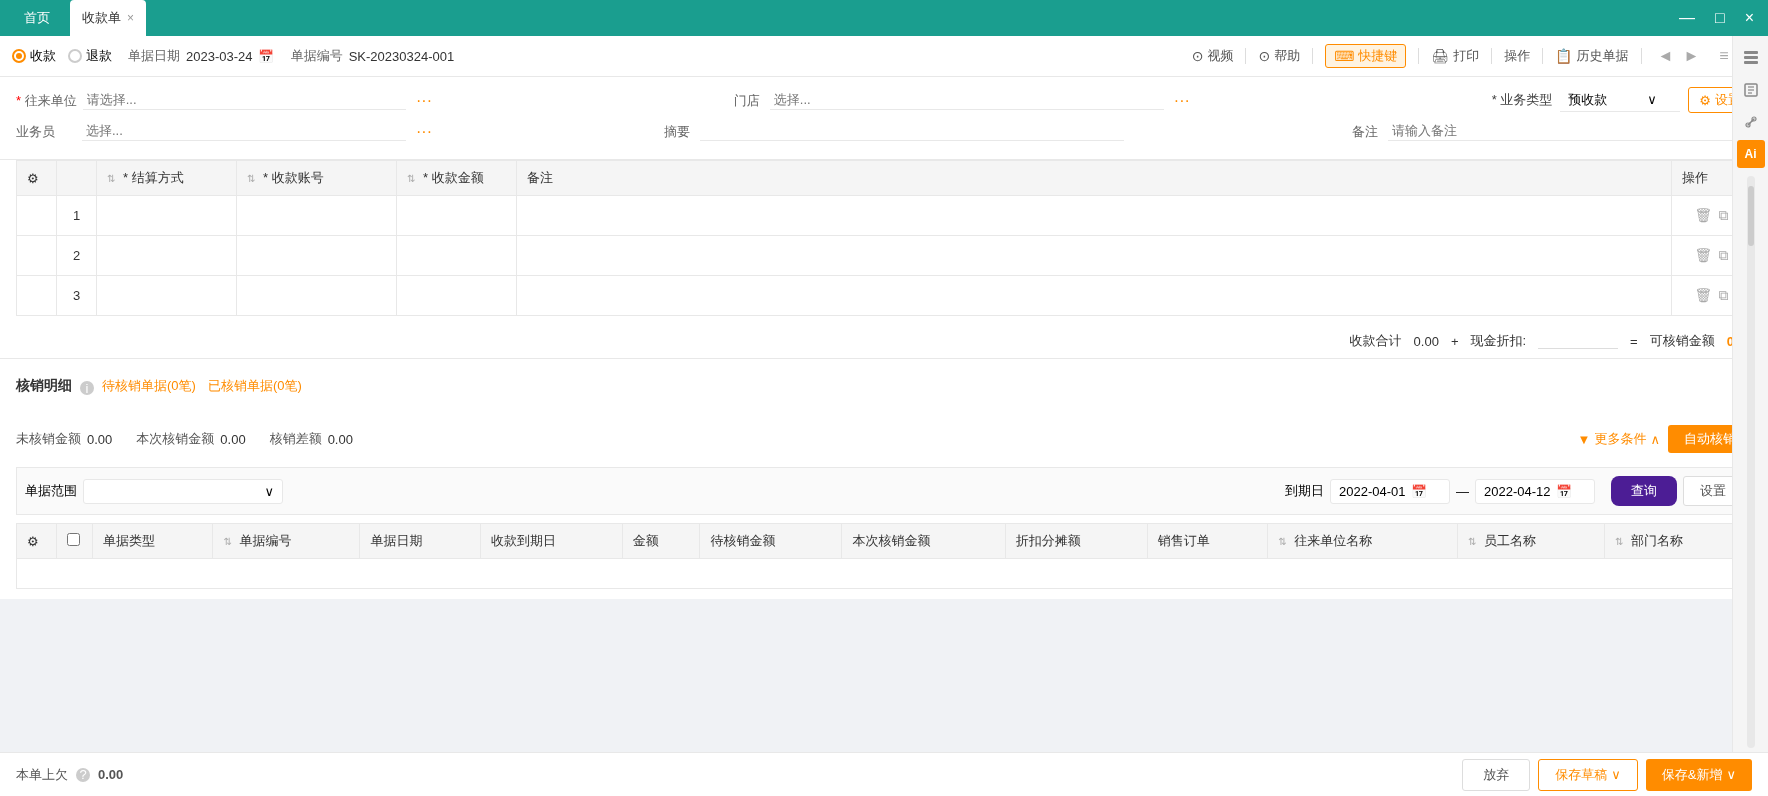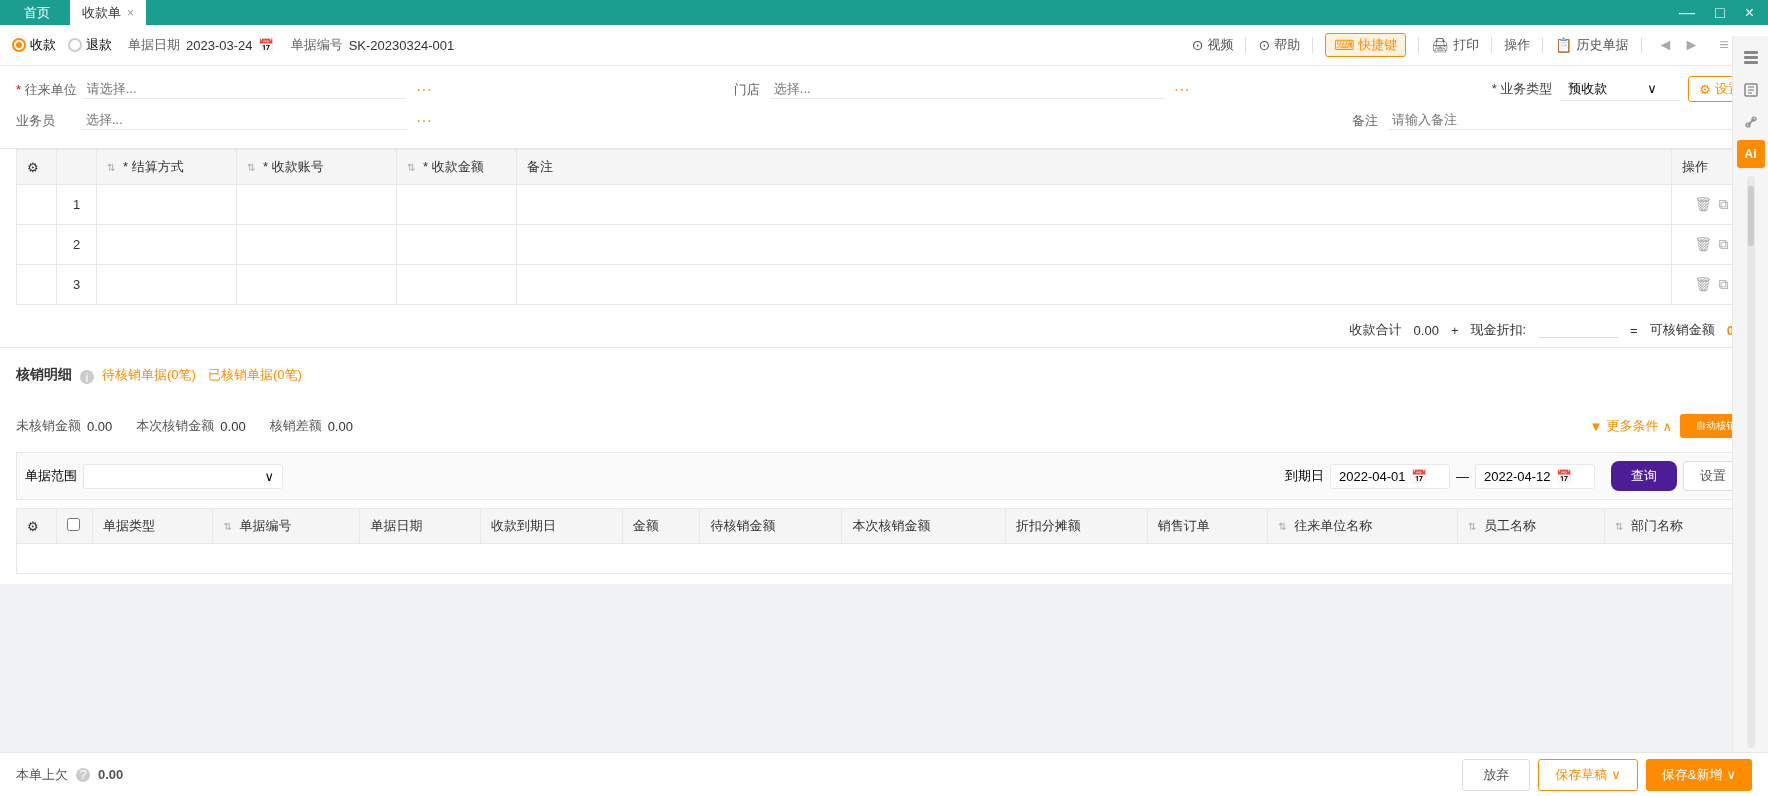--- a/index.html
+++ b/index.html
@@ -3,21 +3,21 @@
   <meta charset="utf-8">
   <style>
     * { box-sizing: border-box; margin: 0; padding: 0; font-family: 'Microsoft YaHei', 'PingFang SC', sans-serif; font-size: 13px; }
     body { background: #f0f2f5; width: 1768px; min-height: 796px; overflow: hidden; }
 
     
     .tab-bar {
       display: flex;
       align-items: center;
       background: #1a9e8f;
-      height: 25px;
+      height: 36px;
       padding: 0 8px;
     }
     .tab-home {
       color: #fff;
       padding: 0 16px;
       height: 36px;
       display: flex;
       align-items: center;
       font-size: 13px;
       cursor: pointer;
@@ -307,21 +307,21 @@
       align-items: center;
       gap: 4px;
     }
     .auto-btn {
       background: #ff8c00;
       color: #fff;
       border: none;
       border-radius: 3px;
       padding: 5px 16px;
       cursor: pointer;
-      font-size: 10px;
+      font-size: 13px;
     }
 
     
     .search-row {
       display: flex;
       align-items: center;
       gap: 16px;
       padding: 8px;
       border: 1px solid #e8e8e8;
       background: #fafafa;
@@ -610,20 +610,24 @@
     </div>
     <div class="form-row">
 
       <div class="form-field" style="max-width:420px;">
         <label style="min-width:60px;color:#666;"><span>业务员</span></label>
         <input class="form-input" placeholder="选择..." style="">
         <span class="more-btn">···</span>
       </div>
       <div style="flex:0.3"></div>
 
+      <div class="form-field" style="max-width:460px;">
+        <label style="min-width:30px;color:#666;"><span>摘要</span></label>
+        <input class="form-input" style="">
+      </div>
       <div style="flex:0.3"></div>
 
       <div class="form-field" style="max-width:400px; margin-left:auto;">
         <label style="min-width:30px;color:#666;"><span>备注</span></label>
         <input class="form-input" placeholder="请输入备注" style="">
       </div>
     </div>
   </div>
 
   <div class="table-section">

